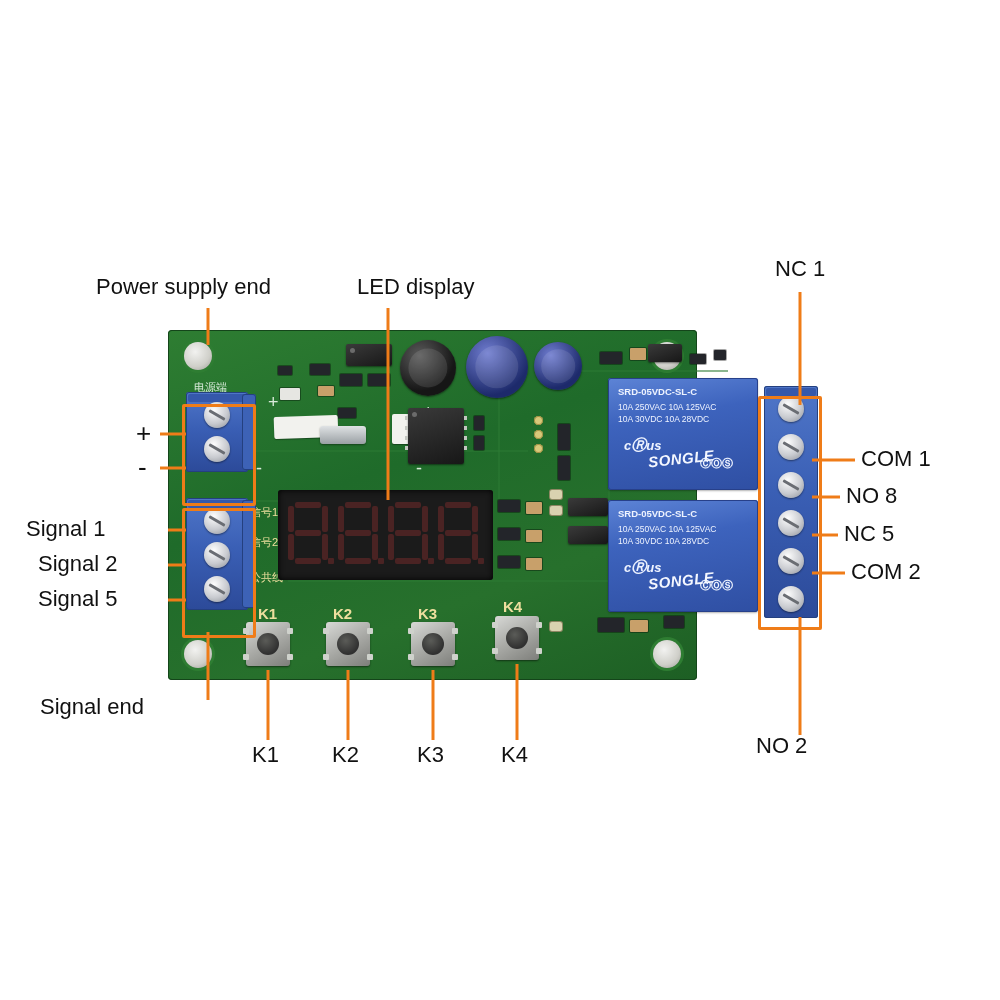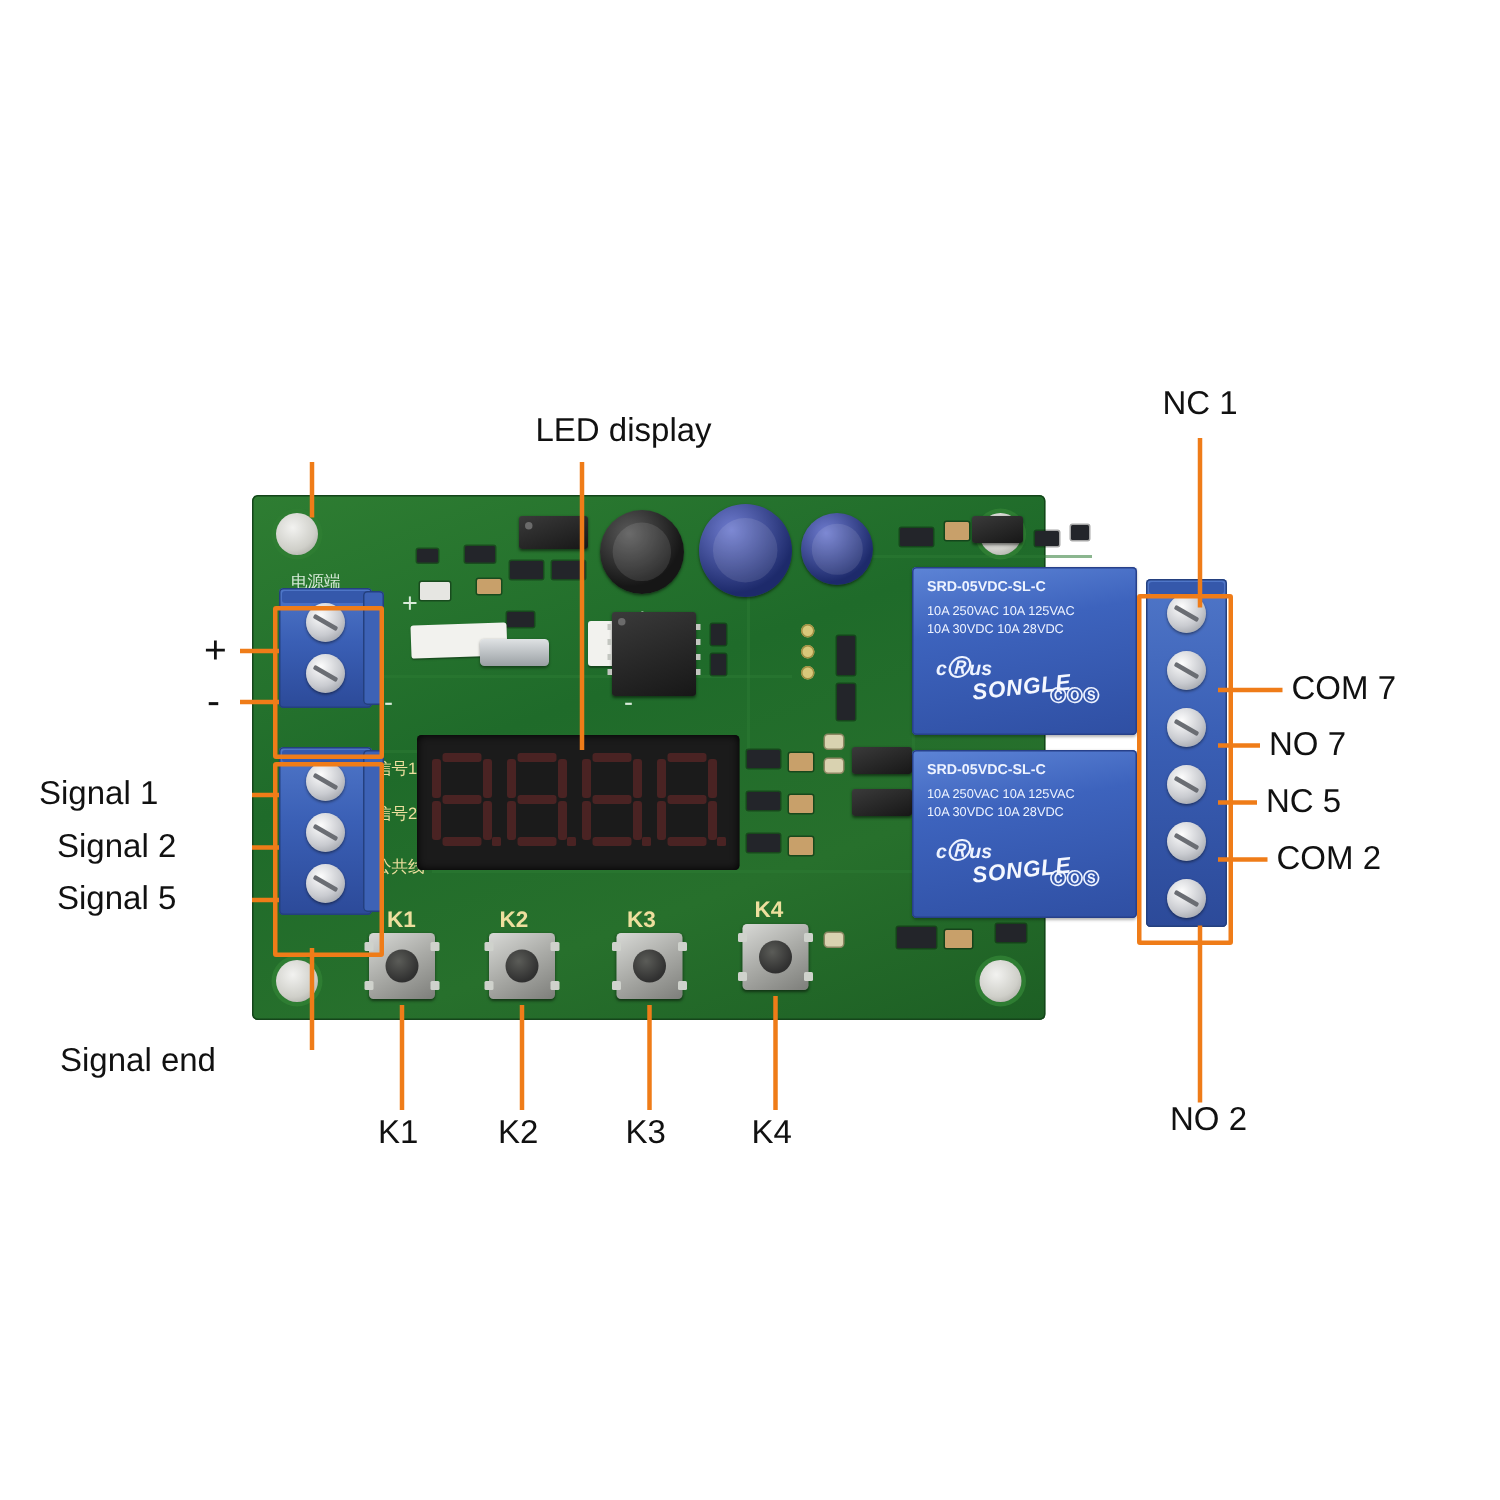--- a/index.html
+++ b/index.html
@@ -342,27 +342,28 @@
       <path d="M348,670 L348,740"></path>
       <path d="M433,670 L433,740"></path>
       <path d="M517,664 L517,740"></path>
     </g>
   </svg>
 
   <div class="box" style="left:182px;top:404px;width:68px;height:96px"></div>
   <div class="box" style="left:182px;top:508px;width:68px;height:124px"></div>
   <div class="box" style="left:758px;top:396px;width:58px;height:228px"></div>
 
+  <div class="lbl" style="left:96px;top:274px">Power supply end</div>
   <div class="lbl" style="left:357px;top:274px">LED display</div>
   <div class="lbl" style="left:775px;top:256px">NC 1</div>
-  <div class="lbl" style="left:861px;top:446px">COM 7</div>
-  <div class="lbl" style="left:846px;top:483px">NO 7</div>
+  <div class="lbl" style="left:861px;top:446px">COM 1</div>
+  <div class="lbl" style="left:846px;top:483px">NO 8</div>
   <div class="lbl" style="left:844px;top:521px">NC 5</div>
   <div class="lbl" style="left:851px;top:559px">COM 2</div>
-  <div class="lbl" style="left:780px;top:733px">NO 2</div>
+  <div class="lbl" style="left:756px;top:733px">NO 2</div>
 
   <div class="lbl" style="left:136px;top:418px;font-size:26px">+</div>
   <div class="lbl" style="left:138px;top:452px;font-size:26px">-</div>
 
   <div class="lbl" style="left:26px;top:516px">Signal 1</div>
   <div class="lbl" style="left:38px;top:551px">Signal 2</div>
   <div class="lbl" style="left:38px;top:586px">Signal 5</div>
   <div class="lbl" style="left:40px;top:694px">Signal end</div>
 
   <div class="lbl" style="left:252px;top:742px">K1</div>

